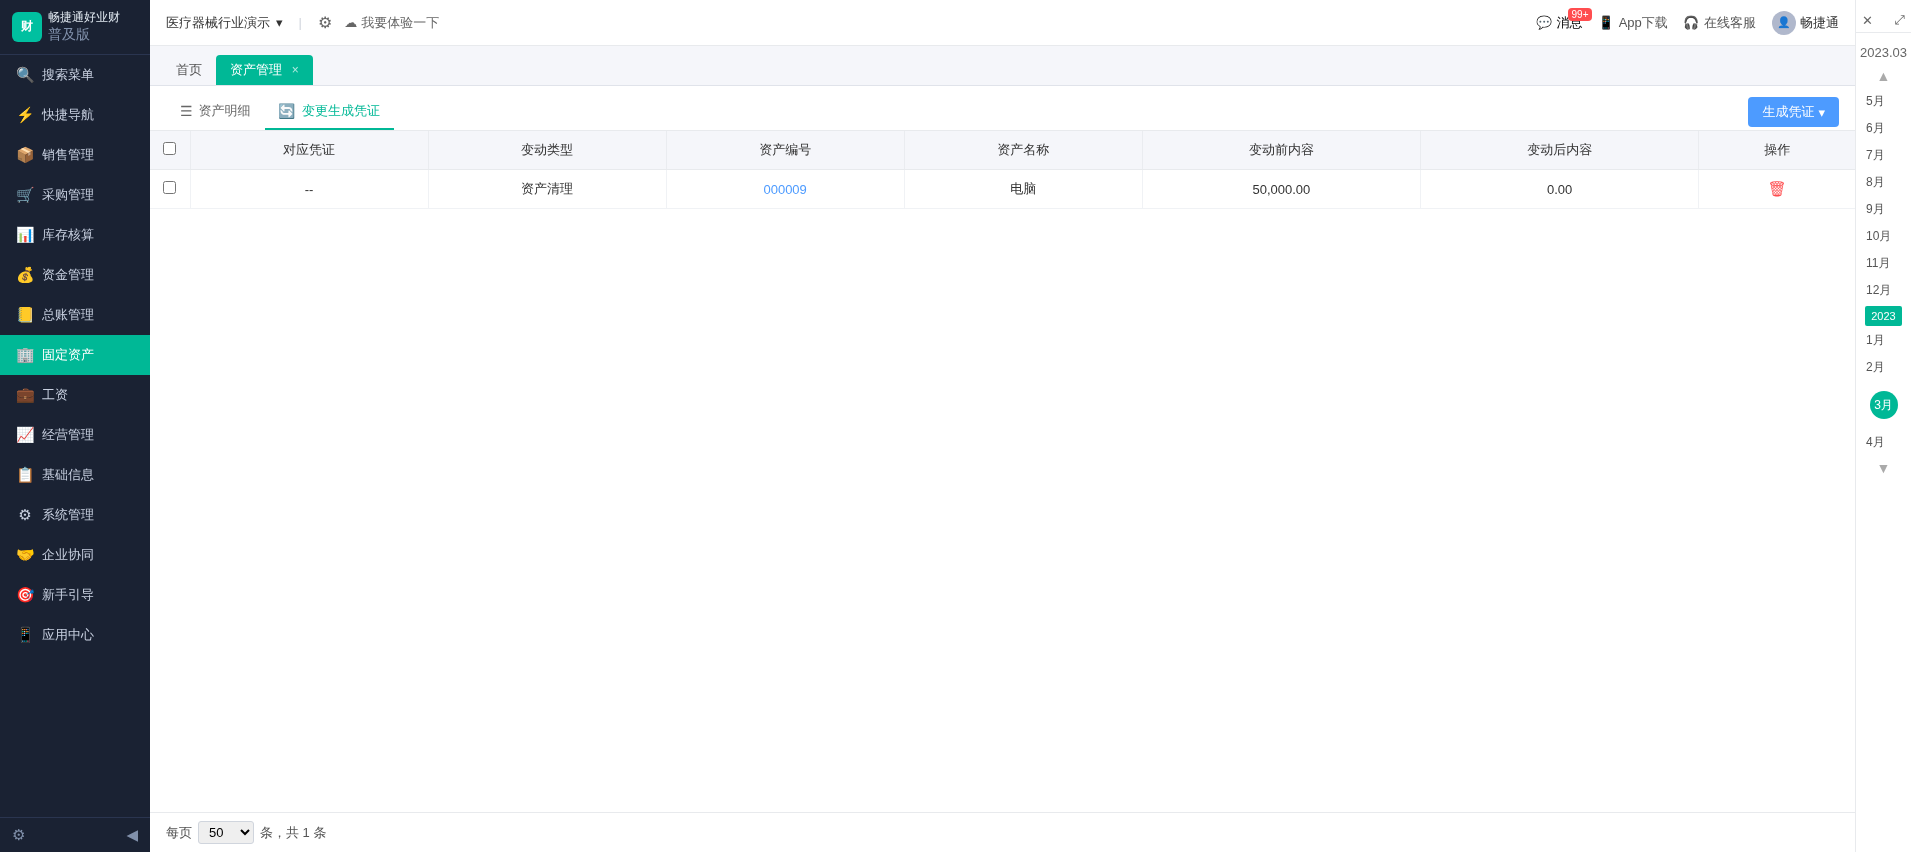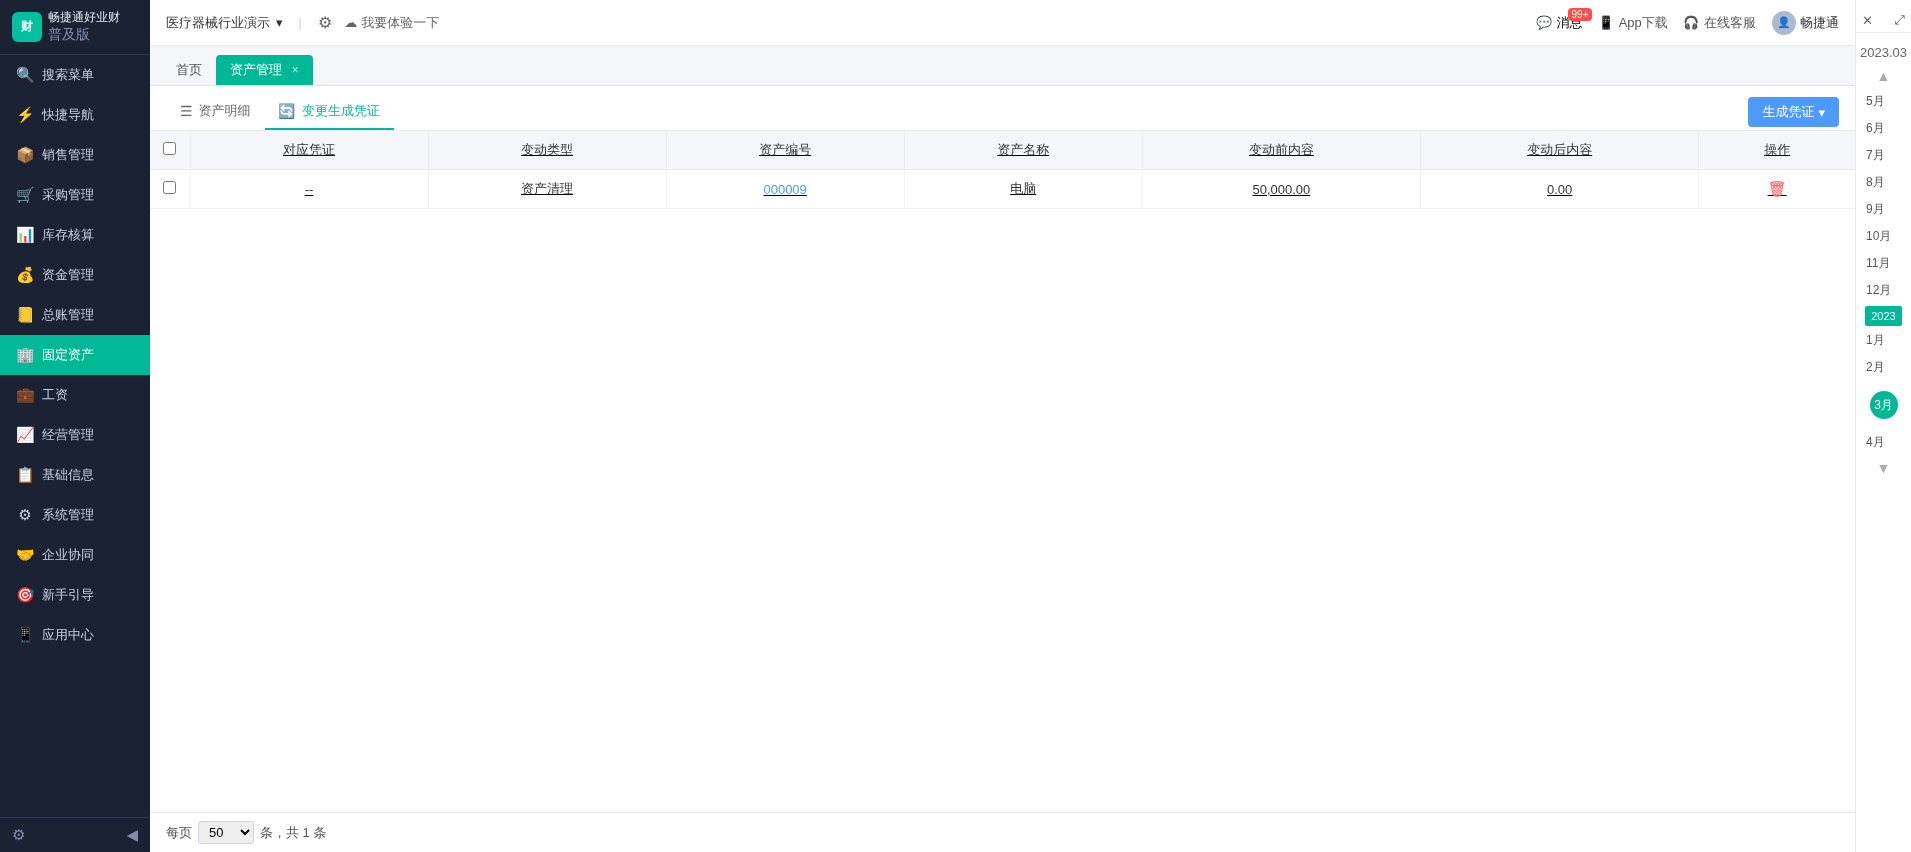--- a/index.html
+++ b/index.html
@@ -174,21 +174,20 @@
 
     
     .table-wrap {
       flex: 1;
       overflow: auto;
     }
     table {
       width: 100%;
       border-collapse: collapse;
       font-size: 13px;
-      text-decoration: underline;
     }
     thead tr {
       background: #f5f6fa;
     }
     th {
       padding: 10px 12px;
       text-align: center;
       color: #333;
       font-weight: 500;
       border-bottom: 1px solid #e8eaed;

